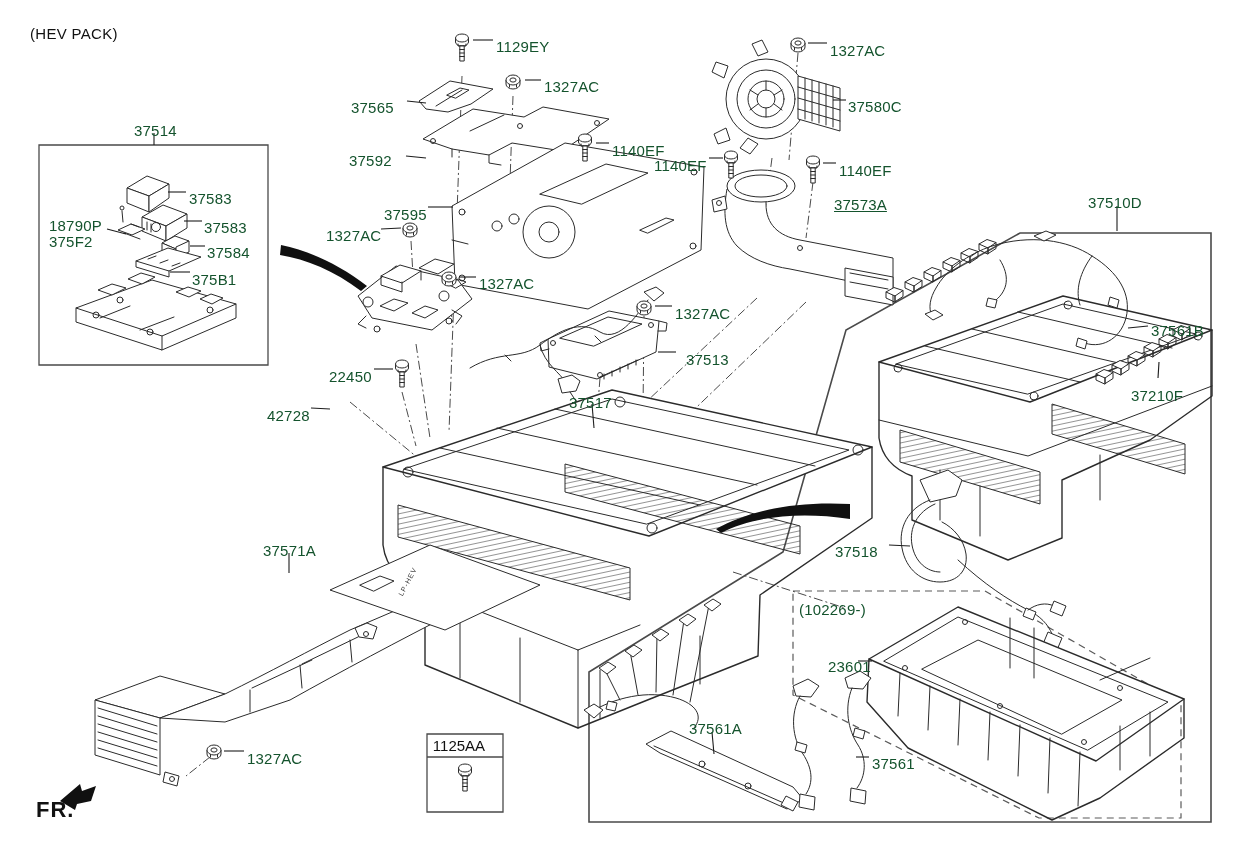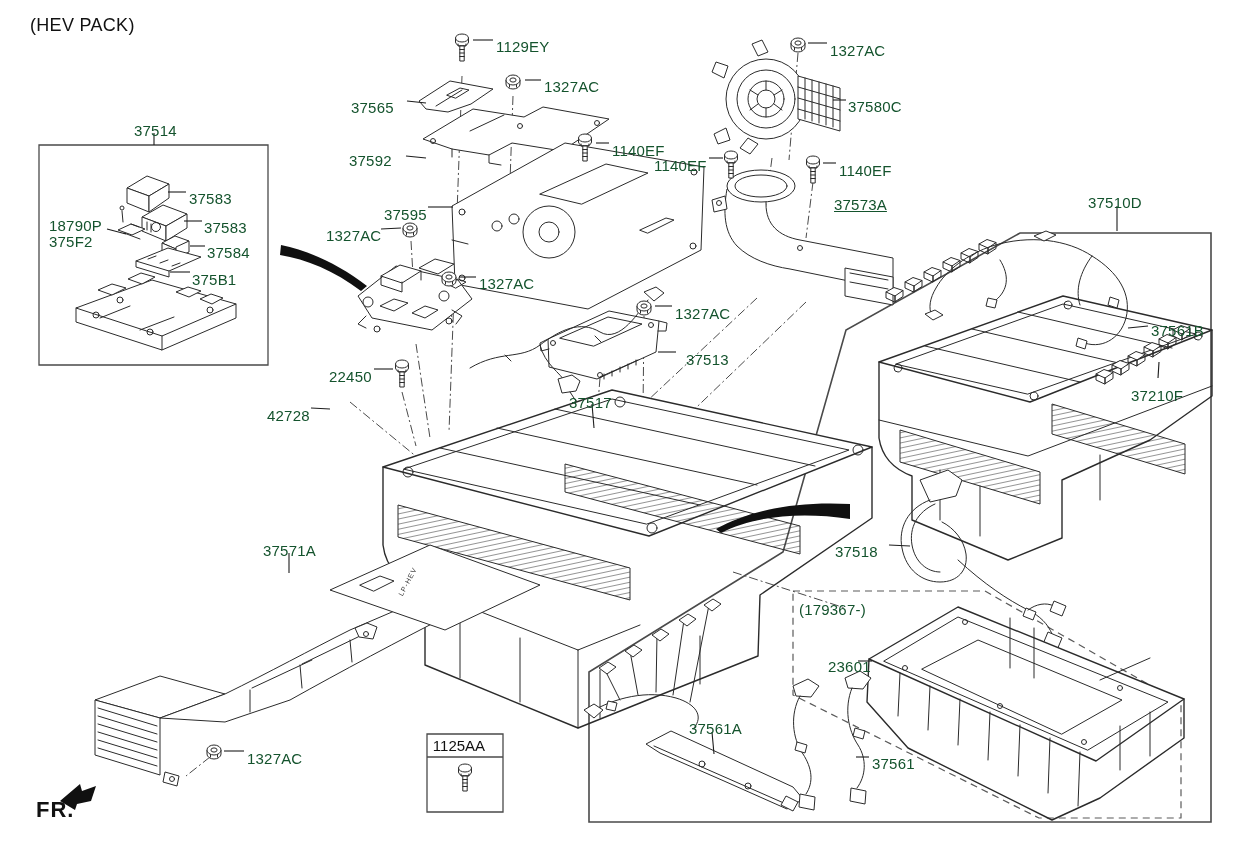--- a/index.html
+++ b/index.html
@@ -11,21 +11,21 @@
   .wf{stroke:#2b2b2b;fill:#ffffff;stroke-width:1;stroke-linejoin:round;}
   .thick{stroke-width:1.4;}
   .region{stroke:#4a4a4a;fill:none;stroke-width:1.6;stroke-linejoin:miter;}
   .dashed{stroke:#5a5a5a;fill:none;stroke-width:1.2;stroke-dasharray:7 5;stroke-linejoin:round;}
   .dashdot{stroke:#4a4a4a;fill:none;stroke-width:1;stroke-dasharray:9 3 2 3;}
   .leader{stroke:#1d1d1d;fill:none;stroke-width:1.1;}
   .blk{fill:#101010;stroke:none;}
   .fins{fill:url(#fins);stroke:#2b2b2b;stroke-width:1;}
   .callout{position:absolute;font-size:15px;line-height:16px;white-space:nowrap;
            letter-spacing:.2px;color:#14532d;margin-top:8px;}
-  .title{position:absolute;left:30px;top:15px;font-size:18px;letter-spacing:.3px;}
+  .title{position:absolute;left:30px;top:25px;font-size:15px;letter-spacing:.3px;}
   .fr{position:absolute;left:36px;top:797px;font-size:22px;font-weight:bold;letter-spacing:1px;}
   .refbox-label{position:absolute;left:427px;top:737px;width:64px;text-align:center;
                 font-size:15px;}
   .marking{position:absolute;left:392px;top:578px;font-size:7px;letter-spacing:1px;
            transform:rotate(-62deg);color:#333;}
 </style>
 </head>
 <body>
 
 <div id="stage">
@@ -445,19 +445,19 @@
       <div class="callout" style="left: 830px; top: 35px;">1327AC</div>
       <div class="callout" style="left: 848px; top: 91px;">37580C</div>
       <div class="callout" style="left: 612px; top: 135px;">1140EF</div>
       <div class="callout" style="left: 654px; top: 150px;">1140EF</div>
       <div class="callout" style="left: 839px; top: 155px;">1140EF</div>
       <div class="callout" style="left: 834px; top: 189px; text-decoration: underline;">37573A</div>
       <div class="callout" style="left: 1088px; top: 187px;">37510D</div>
       <div class="callout" style="left: 1151px; top: 315px;">37561B</div>
       <div class="callout" style="left: 1131px; top: 380px;">37210F</div>
       <div class="callout" style="left: 835px; top: 536px;">37518</div>
-      <div class="callout" style="left: 799px; top: 594px;">(179367-)</div>
+      <div class="callout" style="left: 799px; top: 594px;">(102269-)</div>
       <div class="callout" style="left: 828px; top: 651px;">23601</div>
       <div class="callout" style="left: 689px; top: 713px;">37561A</div>
       <div class="callout" style="left: 872px; top: 748px;">37561</div>
     </div>
 
 </div>
 
 </body></html>

